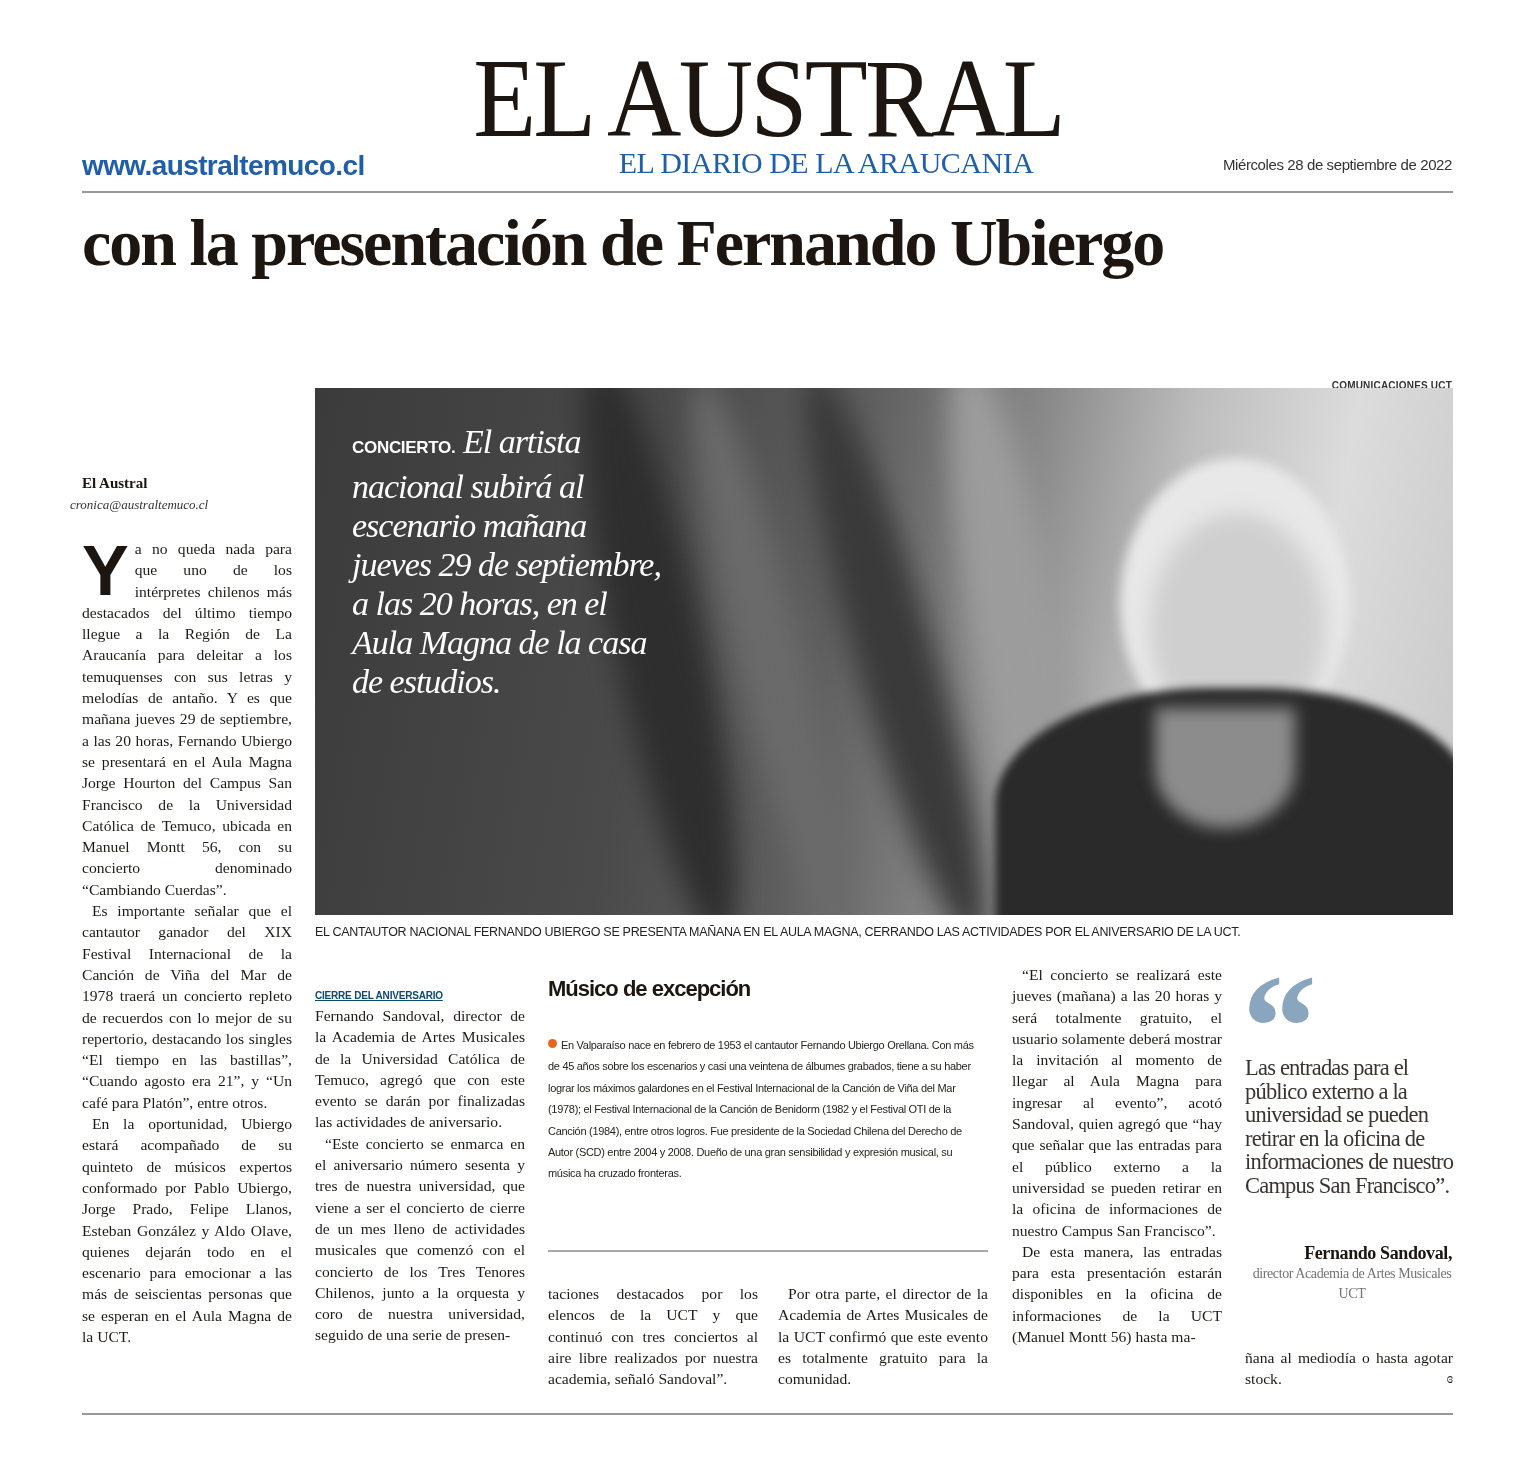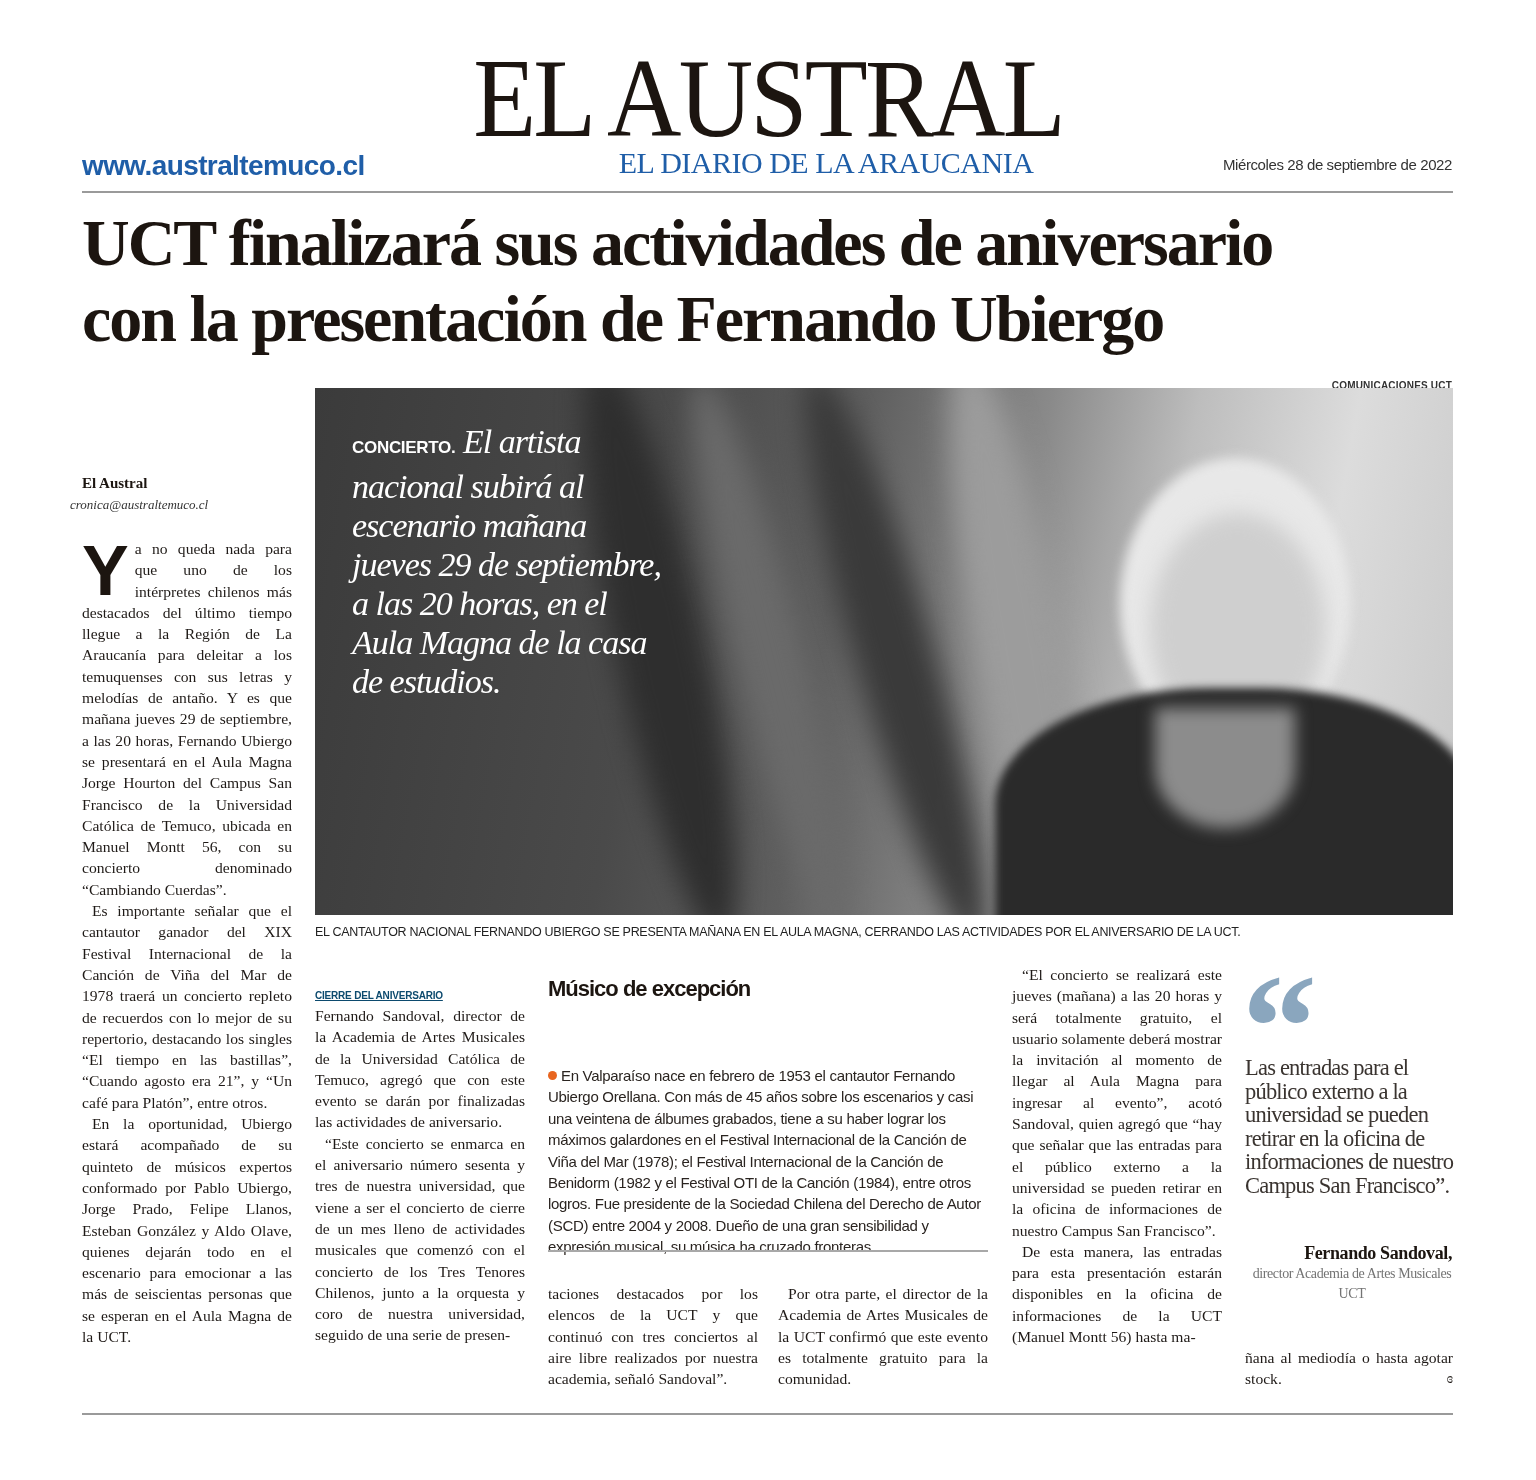--- a/index.html
+++ b/index.html
@@ -80,22 +80,22 @@
     font-family: "Liberation Sans", sans-serif; font-weight: 700; font-size: 10px;
     color: #0c4a6e; letter-spacing: -0.2px; text-transform: uppercase; line-height: 18px; text-decoration: underline;
   }
 
   
   .box-title {
     left: 548px; top: 976px; font-family: "Liberation Sans", sans-serif; font-weight: 700;
     font-size: 22px; color: #1c1510; letter-spacing: -1px;
   }
   .box-body {
-    left: 548px; top: 1065px; width: 440px; font-family: "Liberation Sans", sans-serif;
-    font-size: 15px; line-height: 21.4px; color: #2a2420; letter-spacing: -0.3px;
+    left: 548px; top: 1035px; width: 440px; font-family: "Liberation Sans", sans-serif;
+    font-size: 11px; line-height: 21.4px; color: #2a2420; letter-spacing: -0.3px;
   }
   .bullet { display: inline-block; width: 9px; height: 9px; border-radius: 50%; background: #e8651f; margin-right: 4px; vertical-align: 1px; }
   .box-rule { left: 548px; top: 1250px; width: 440px; height: 1.5px; background: #a8a8a8; }
 
   
   .quote-mark {
     left: 1242px; top: 952px; font-family: "Liberation Serif", serif; font-weight: 700;
     font-size: 150px; line-height: 150px; color: #8aa6be;
   }
   .quote-text {
@@ -114,21 +114,20 @@
 </head>
 <body>
 
 <div class="abs masthead-title">EL AUSTRAL</div>
 <div class="abs masthead-url">www.australtemuco.cl</div>
 <div class="abs masthead-sub">EL DIARIO DE LA ARAUCANIA</div>
 <div class="abs masthead-date">Miércoles 28 de septiembre de 2022</div>
 <div class="abs rule" style="top:191px;"></div>
 
 <h1 class="abs headline">
-  <span>UCT finalizará sus actividades de aniversario</span>
   <span>con la presentación de Fernando Ubiergo</span>
 </h1>
 
 <div class="abs photo-credit">COMUNICACIONES UCT</div>
 
 <div class="abs photo" title="Retrato en blanco y negro de Fernando Ubiergo">
   <div class="stripe" style="left:300px; top:-40px; width:90px; height:600px; background:#2e2e2e; transform:rotate(-12deg);"></div>
   <div class="stripe" style="left:420px; top:-20px; width:70px; height:580px; background:#6a6a6a; transform:rotate(-14deg);"></div>
   <div class="stripe" style="left:540px; top:-30px; width:80px; height:600px; background:#3a3a3a; transform:rotate(-16deg);"></div>
   <div class="stripe" style="left:660px; top:-40px; width:90px; height:620px; background:#9c9c9c; transform:rotate(-10deg);"></div>

